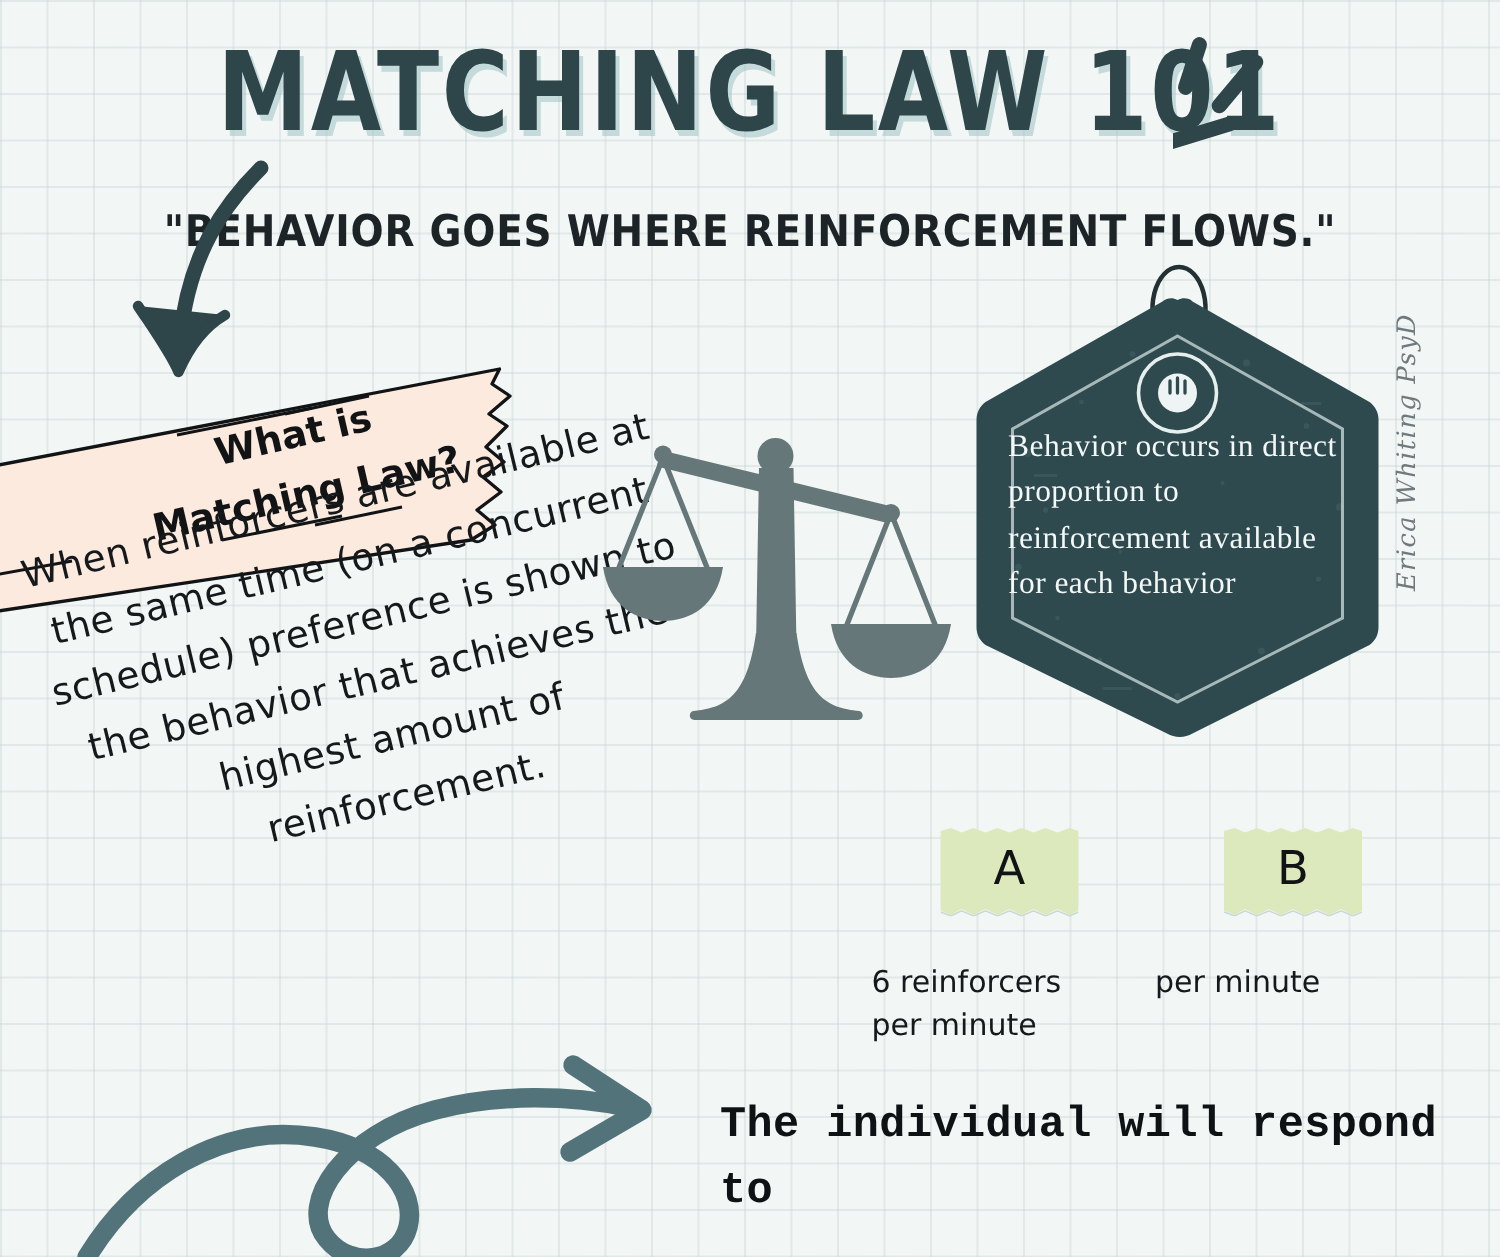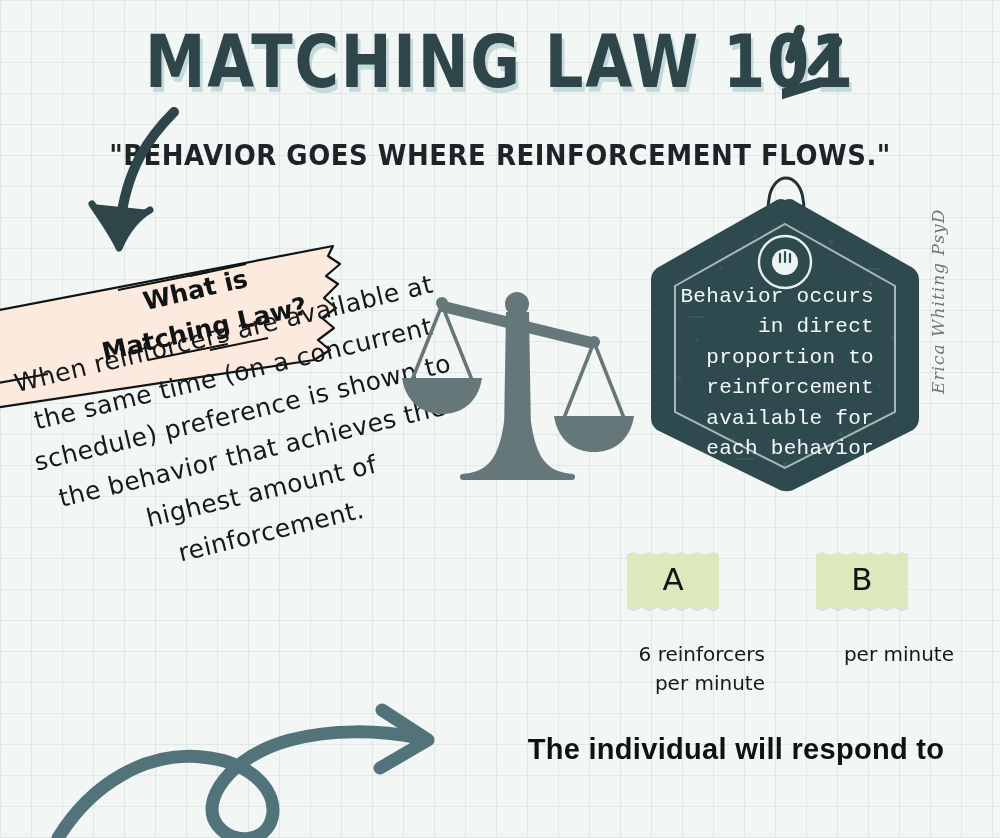--- a/index.html
+++ b/index.html
@@ -133,25 +133,25 @@
   
   .hex-wrap {
     position: absolute;
     left: 635px;
     top: 172px;
     width: 300px;
     height: 325px;
   }
   .hex-text {
     position: absolute;
-    left: 646px;
+    left: 672px;
     top: 282px;
     width: 228px;
-    text-align: right;
-    font-family: Liberation Mono, monospace;
+    text-align: left;
+    font-family: Liberation Serif, serif;
     font-size: 21px;
     line-height: 1.45;
     color: #f4f8f7;
     letter-spacing: 0.3px;
   }
 
   
   .ab-card {
     position: absolute;
     width: 92px;
@@ -183,35 +183,34 @@
     height: 7px;
   }
   .torn-top { top: -6px; }
   .torn-bottom { bottom: -7px; }
 
   .ab-desc {
     position: absolute;
     top: 83px;
     left: -46px;
     width: 184px;
-    text-align: right;
+    text-align: left;
     font-family: "DejaVu Sans", sans-serif;
     font-size: 20px;
     color: #15191b;
     line-height: 1.45;
   }
 
   
   .conclusion {
     position: absolute;
     left: 480px;
     top: 728px;
     width: 512px;
-    text-align: center;
-    font-family: Liberation Sans, sans-serif;
+    font-family: Liberation Mono, monospace;
     font-weight: bold;
     font-size: 29px;
     color: #0f1214;
     line-height: 1.5;
     letter-spacing: 0.3px;
   }
 
   
   .watermark {
     position: absolute;

